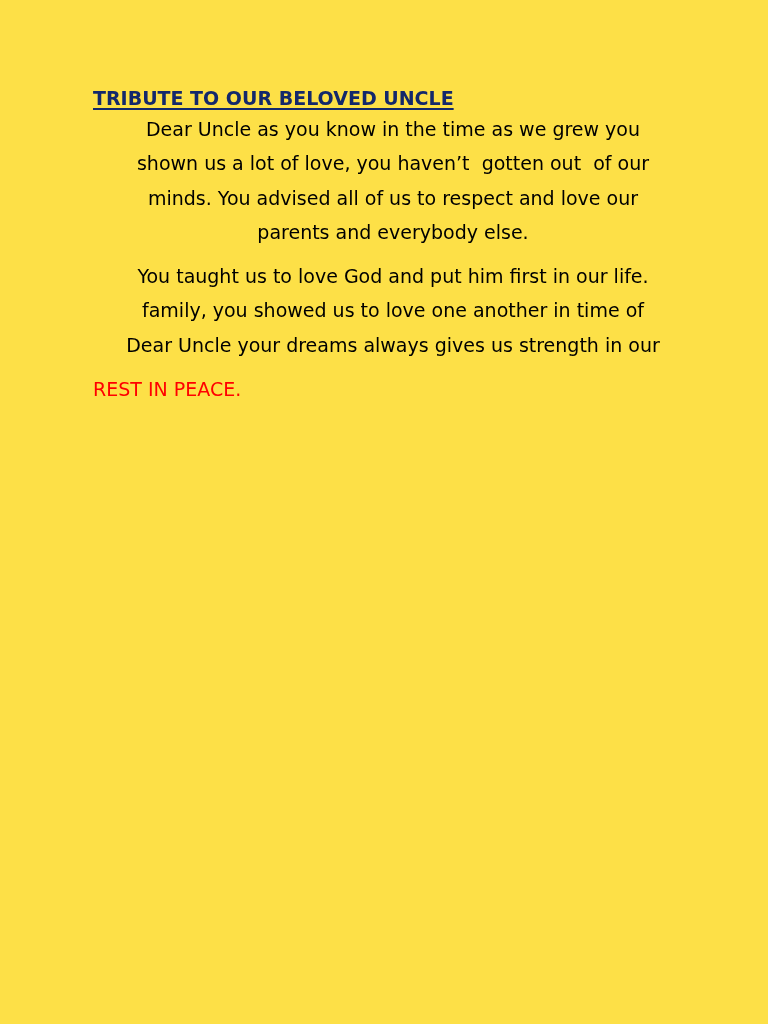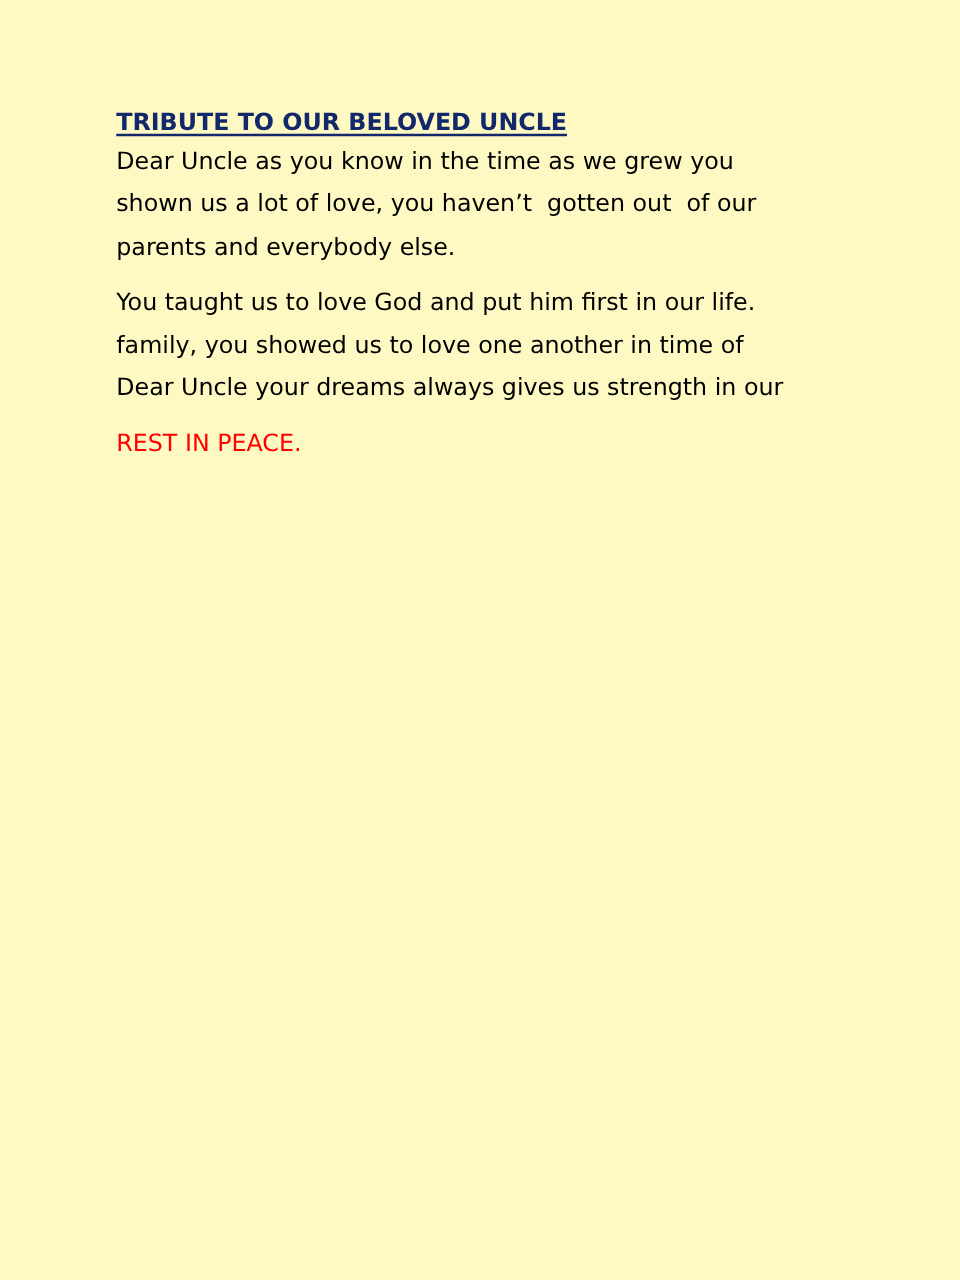--- a/index.html
+++ b/index.html
@@ -11,21 +11,21 @@
       width: 768px;
       height: 1024px;
       position: relative;
       overflow: hidden;
     }
     .page {
       position: absolute;
       left: 0; top: 0;
       width: 768px;
       height: 1024px;
-      background: #fef9c3;
+      background: #fde047;
     }
     .content {
       position: absolute;
       left: 93px;
       top: 84px;
       width: 600px;
       font-family: "DejaVu Sans", sans-serif;
       font-size: 19px;
       color: #000000;
     }
@@ -40,38 +40,40 @@
       white-space: nowrap;
       font-size: 19px;
     }
     .para {
       margin: 0 0 10px 0;
       line-height: 34.3px;
     }
     .line {
       display: block;
       white-space: pre;
+      text-align: center;
     }
     .closing {
       font-weight: normal;
       color: #ff0000;
       margin: 0;
       line-height: 34px;
     }
   </style>
 </head>
 <body>
 
 <div class="page">
   <div class="content">
     <h1 class="title">TRIBUTE TO OUR BELOVED UNCLE</h1>
 
     <p class="para">
       <span class="line">Dear Uncle as you know in the time as we grew you</span>
       <span class="line">shown us a lot of love, you haven’t  gotten out  of our</span>
+      <span class="line">minds. You advised all of us to respect and love our</span>
       <span class="line">parents and everybody else.</span>
     </p>
 
 
     <p class="para">
       <span class="line">You taught us to love God and put him first in our life.</span>
       <span class="line">family, you showed us to love one another in time of</span>
       <span class="line">Dear Uncle your dreams always gives us strength in our</span>
     </p>
 

